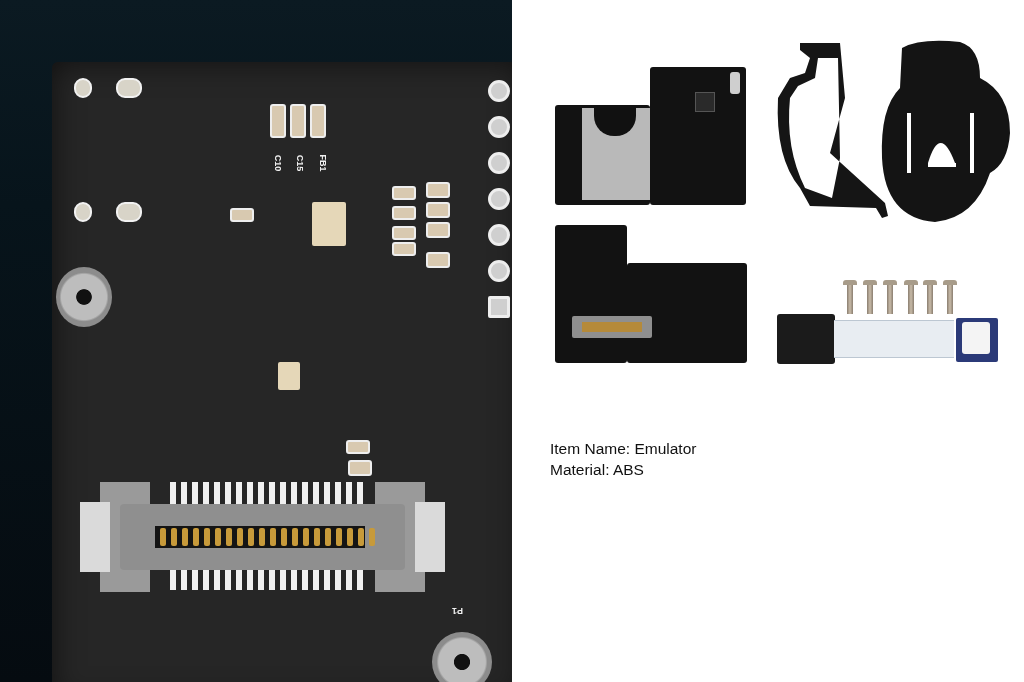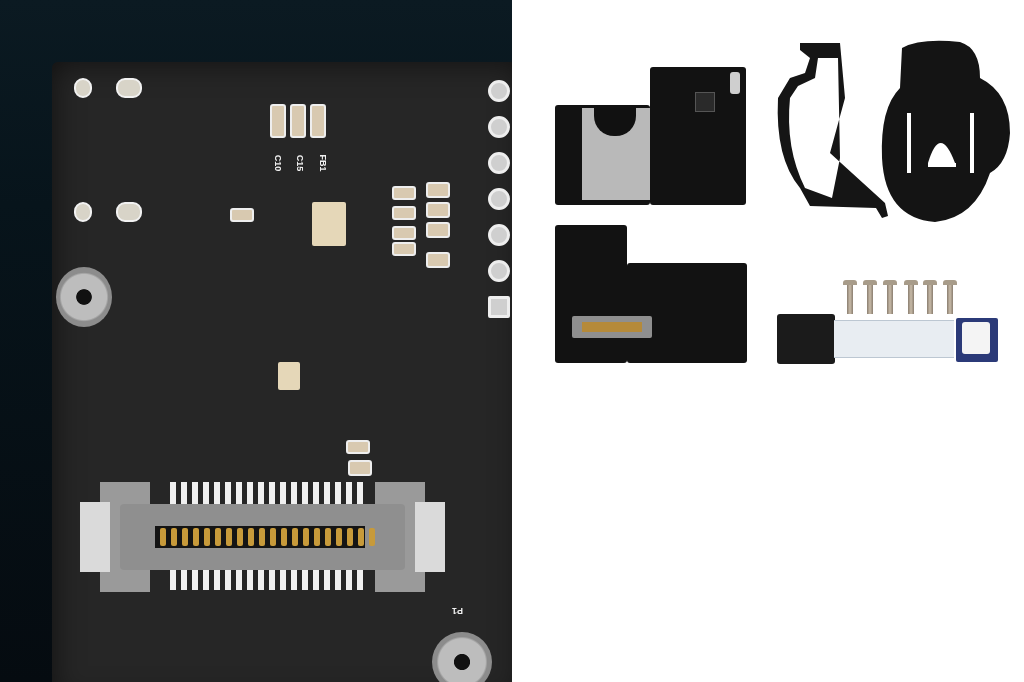--- a/index.html
+++ b/index.html
@@ -175,13 +175,15 @@
   <div class="screw" style="left:415px;top:280px;"></div>
   <div class="screw" style="left:435px;top:280px;"></div>
 
   <div style="position:absolute;left:265px;top:314px;width:58px;height:50px;background:#1b1b1b;border-radius:3px;"></div>
   <div class="flex" style="left:322px;"></div>
   <div style="position:absolute;left:444px;top:318px;width:42px;height:44px;background:#2b3a78;border-radius:2px;"></div>
   <div style="position:absolute;left:450px;top:322px;width:28px;height:32px;background:#f4f4f4;border-radius:3px;"></div>
 </div>
 
 <div class="specs">
+  <div>Item Name: Emulator</div>
+  <div>Material: ABS</div>
 </div>
 
 </body></html>

